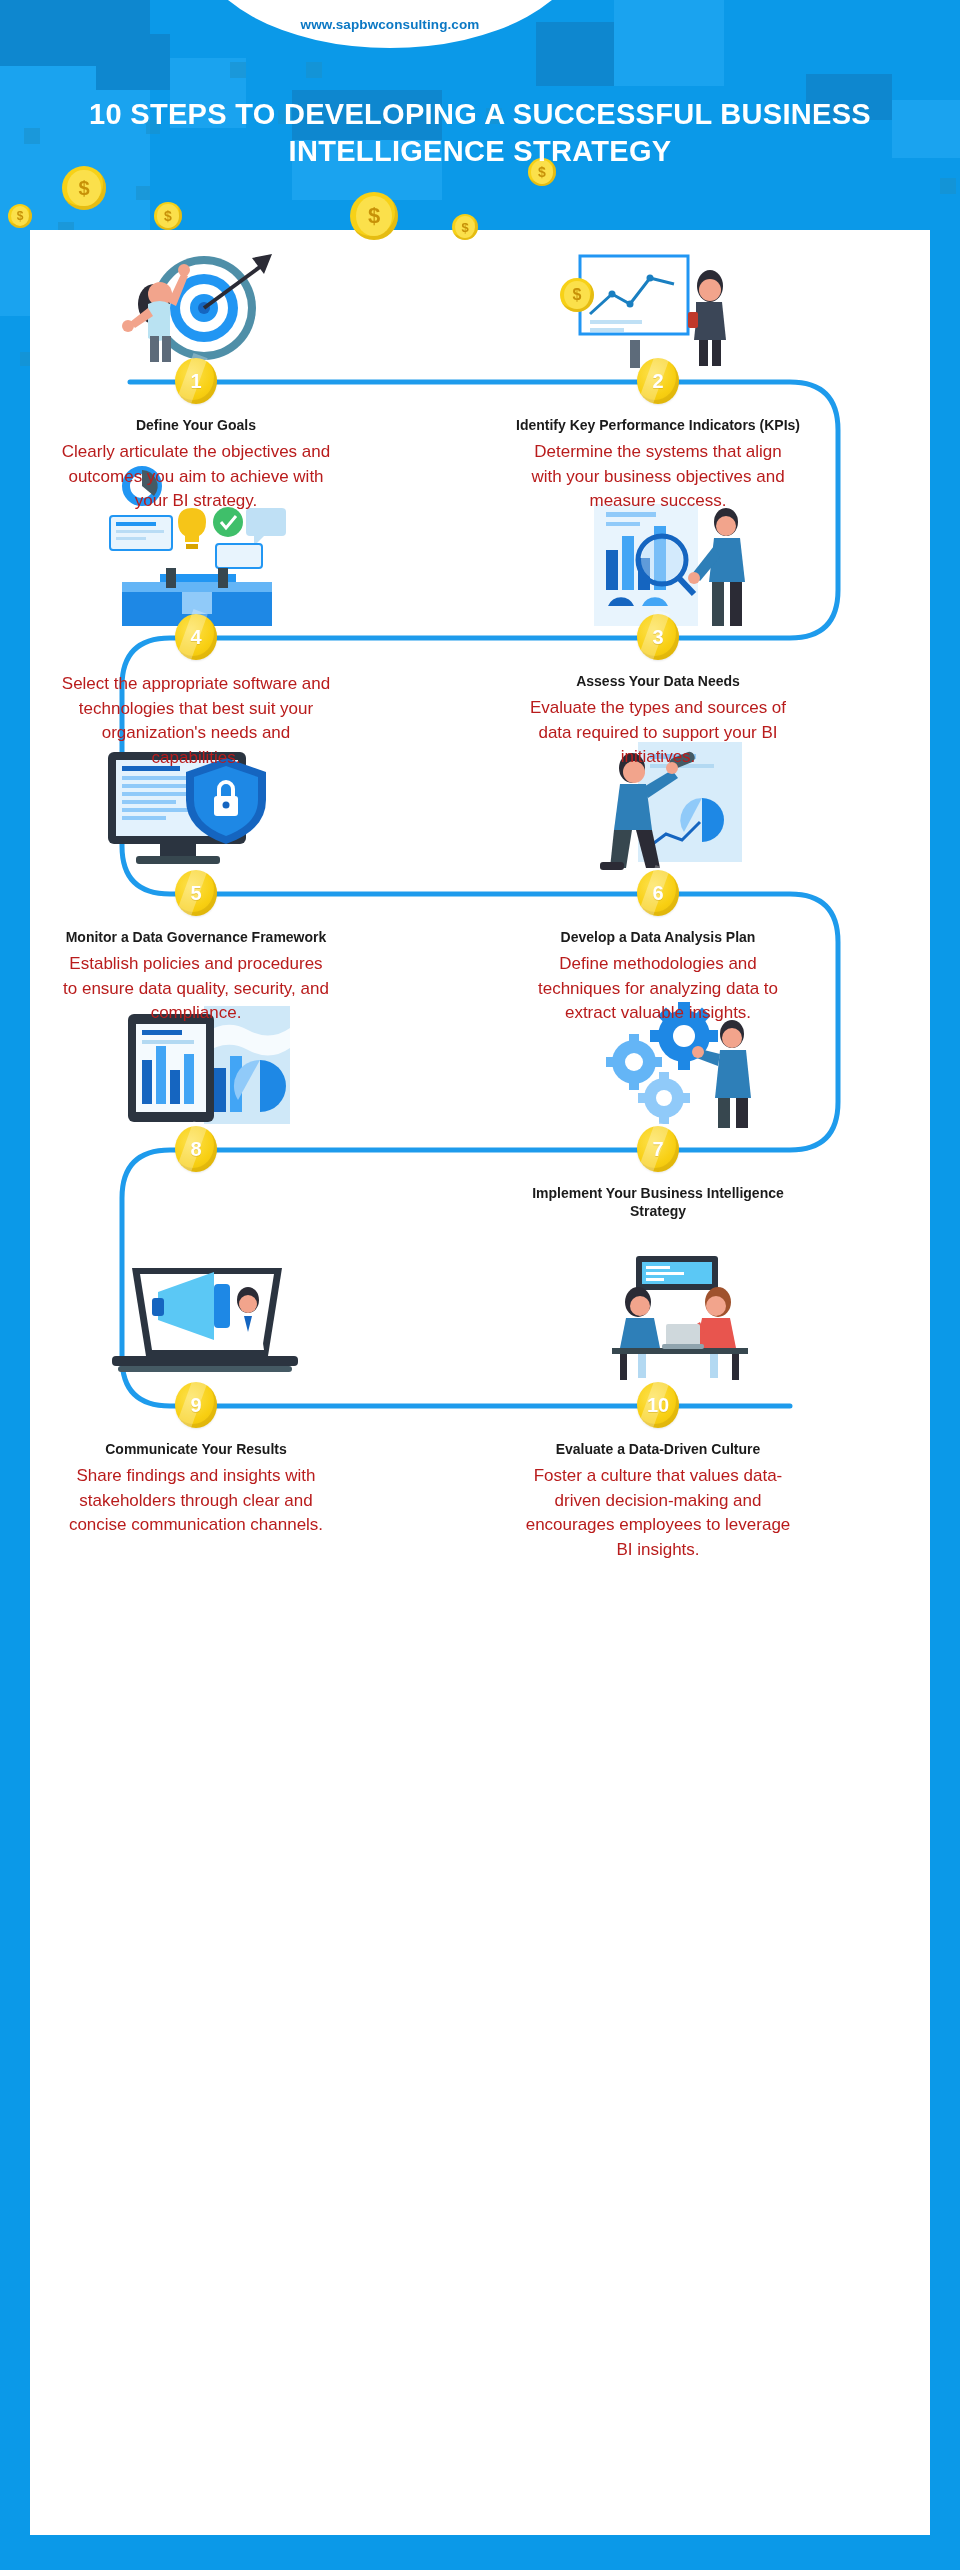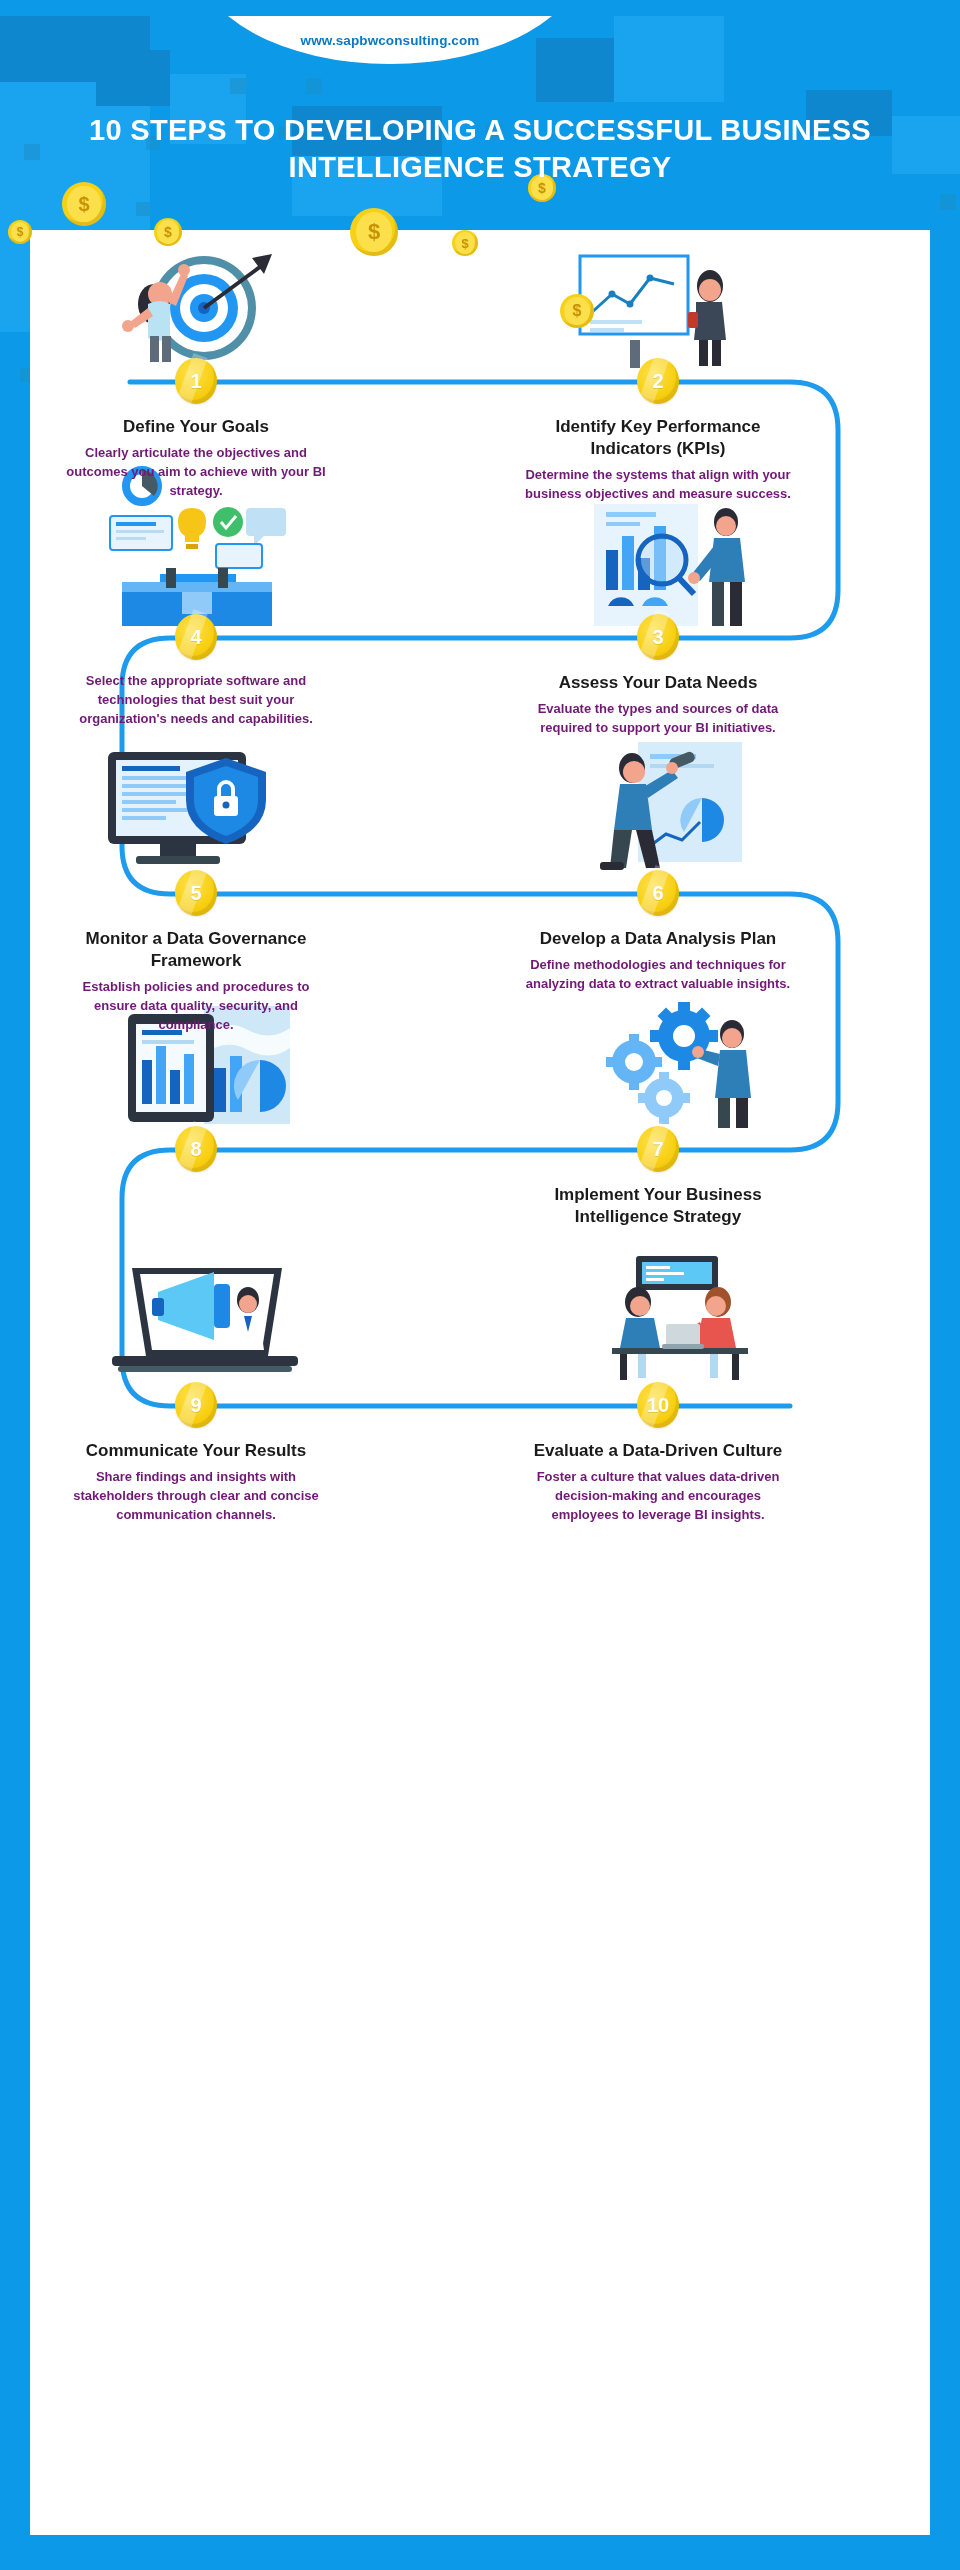--- a/index.html
+++ b/index.html
@@ -14,21 +14,21 @@
     position: relative;
     width: 960px;
     height: 2570px;
     background: #0b99e8;
     overflow: hidden;
   }
 
   
   .header {
     position: absolute;
-    left: 0; top: 16px;
+    left: 0; top: 0;
     width: 960px;
     height: 370px;
     background: #0b99e8;
     overflow: hidden;
     padding-left: 27px;
   }
   .skyline {
     position: absolute;
     left: 0; top: 0;
     width: 960px; height: 370px;
@@ -137,33 +137,32 @@
   .badge .num {
     position: relative;
     z-index: 2;
     color: #ffffff;
     font-size: 20px;
     font-weight: bold;
     line-height: 1;
     text-shadow: 0 1px 0 rgba(190,146,6,.35);
   }
   .step h3 {
-    font-size: 17px;
+    font-size: 14px;
     font-weight: bold;
     color: #1b1b1b;
     line-height: 1.30;
     margin-bottom: 6px;
     padding: 0 6px;
   }
   .step p {
-    font-size: 13px;
-    color: #701a75;
+    font-size: 17px;
+    color: #b91c1c;
     line-height: 1.45;
     padding: 0 14px;
-    font-weight: bold;
   }
 
   
   .illus { position: absolute; z-index: 7; }
   .illus svg { display: block; }
 </style>
 </head>
 <body>
 
 <div id="page">

